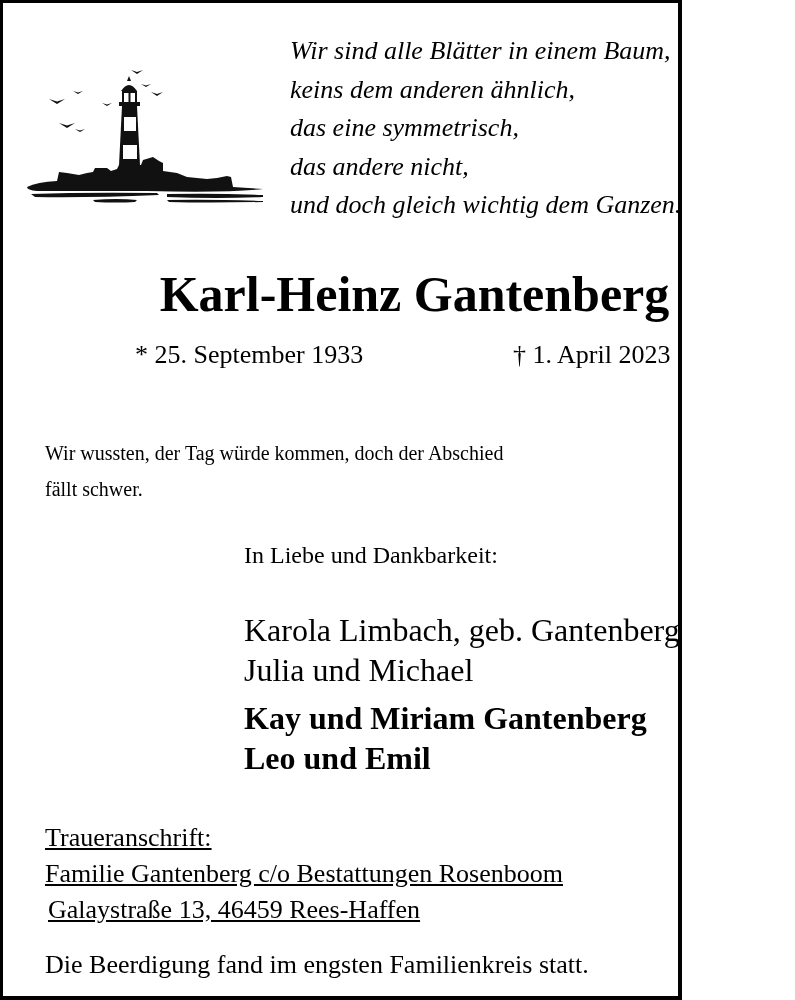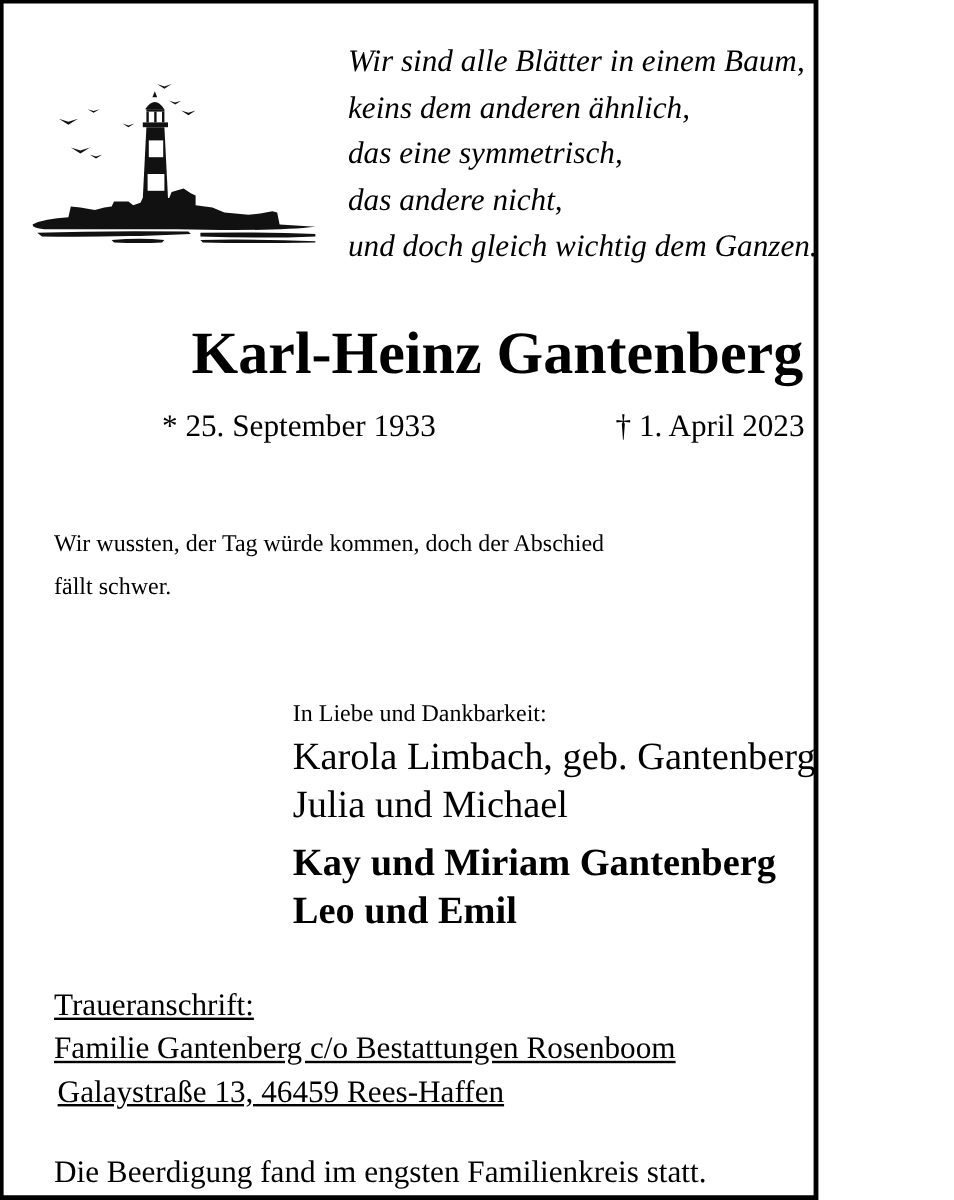--- a/index.html
+++ b/index.html
@@ -65,23 +65,22 @@
       left: 42px;
       top: 432px;
       font-size: 20px;
       line-height: 36px;
     }
     .saying div { white-space: nowrap; }
 
     .dedication {
       left: 241px;
       top: 534px;
-      font-size: 20px;
+      font-size: 24px;
       line-height: 36px;
-      margin-top: 40px;
     }
 
     .family {
       left: 241px;
       font-size: 32px;
       line-height: 40px;
     }
     .family div { white-space: nowrap; }
     .family-1 { top: 607px; font-family: Liberation Serif, serif; }
     .family-2 { top: 695px; font-weight: bold; }
@@ -94,21 +93,20 @@
       text-decoration: underline;
     }
     .address div { white-space: nowrap; }
     .address .indent { padding-left: 3px; }
 
     .funeral {
       left: 42px;
       top: 944px;
       font-size: 26px;
       line-height: 36px;
-      margin-top: 12px;
     }
   </style>
 </head>
 <body>
 
 <div class="frame">
 
   <svg class="lighthouse" viewBox="0 0 236 142" xmlns="http://www.w3.org/2000/svg">
     <g fill="#111">
 

